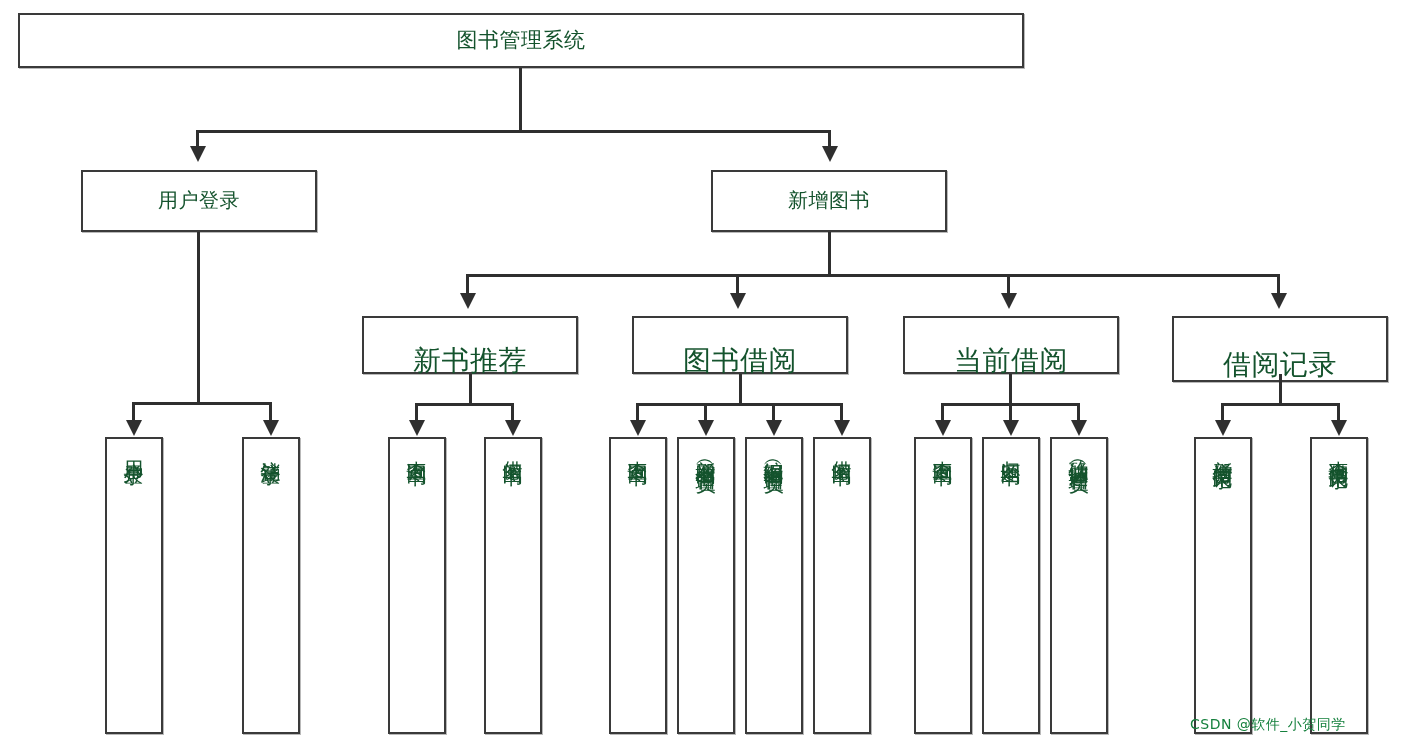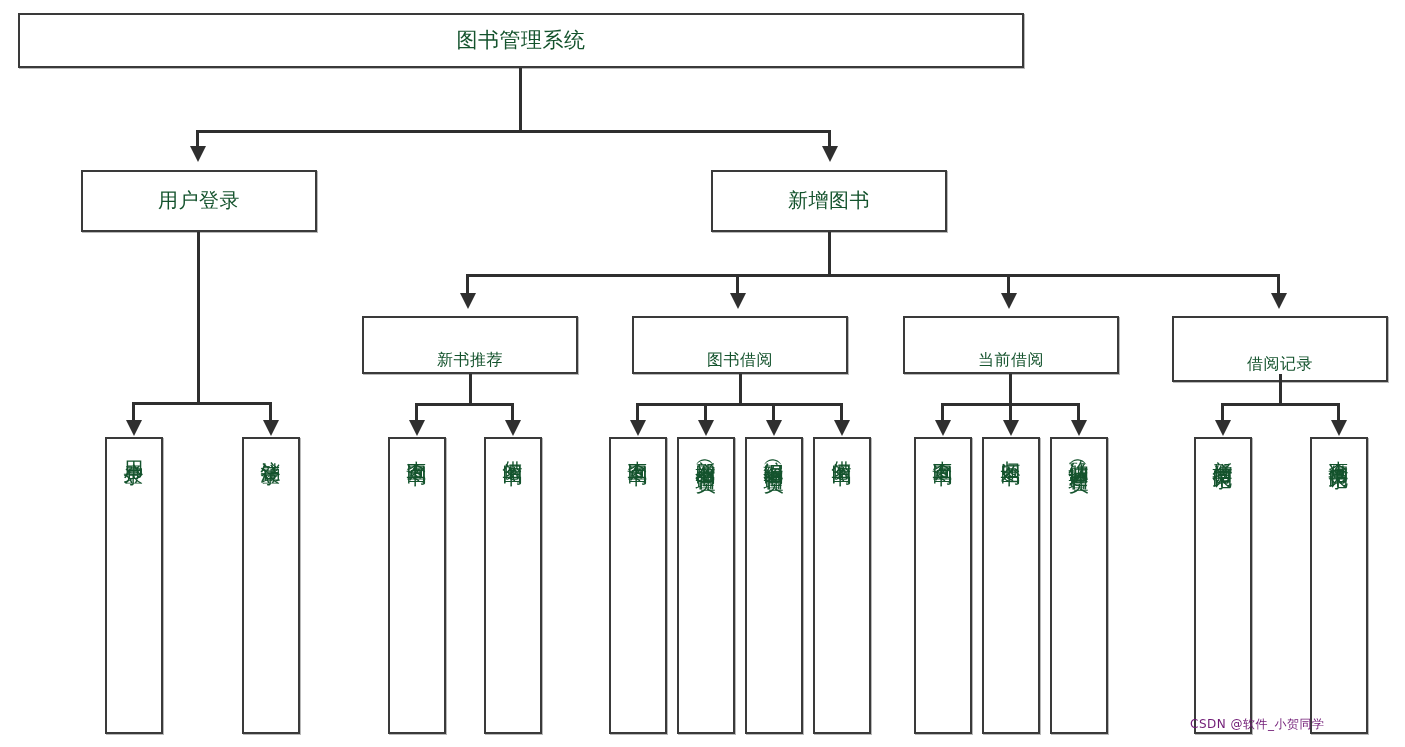--- a/index.html
+++ b/index.html
@@ -30,21 +30,21 @@
   }
   .node .label{
     display:block;
     color:#14532d;
     letter-spacing:.5px;
     white-space:pre-line;
   }
   
   .tier-root .label{font-size:21px;}
   .tier-2 .label{font-size:20px;}
-  .tier-3 .label{font-size:16px;margin-top:31px;}
+  .tier-3 .label{font-size:28px;margin-top:31px;}
   
   .node.leaf{
     align-items:flex-start;
     justify-content:center;
     padding-top:6px;
   }
   .node.leaf .label{
     writing-mode:vertical-rl;
     text-orientation:upright;
     font-size:20px;
@@ -56,22 +56,22 @@
   .hline{position:absolute;background:#2f2f2f;height:3px;}
   .arrow{
     position:absolute;
     width:0;height:0;
     border-left:8px solid transparent;
     border-right:8px solid transparent;
     border-top:16px solid #2f2f2f;
   }
   .watermark{
     position:absolute;
-    color:#701a75;
-    font-size:12px;
+    color:#15803d;
+    font-size:14px;
     white-space:nowrap;
     letter-spacing:.5px;
     user-select:none;
   }
 </style>
 </head>
 <body>
 
 <div id="canvas">
 

